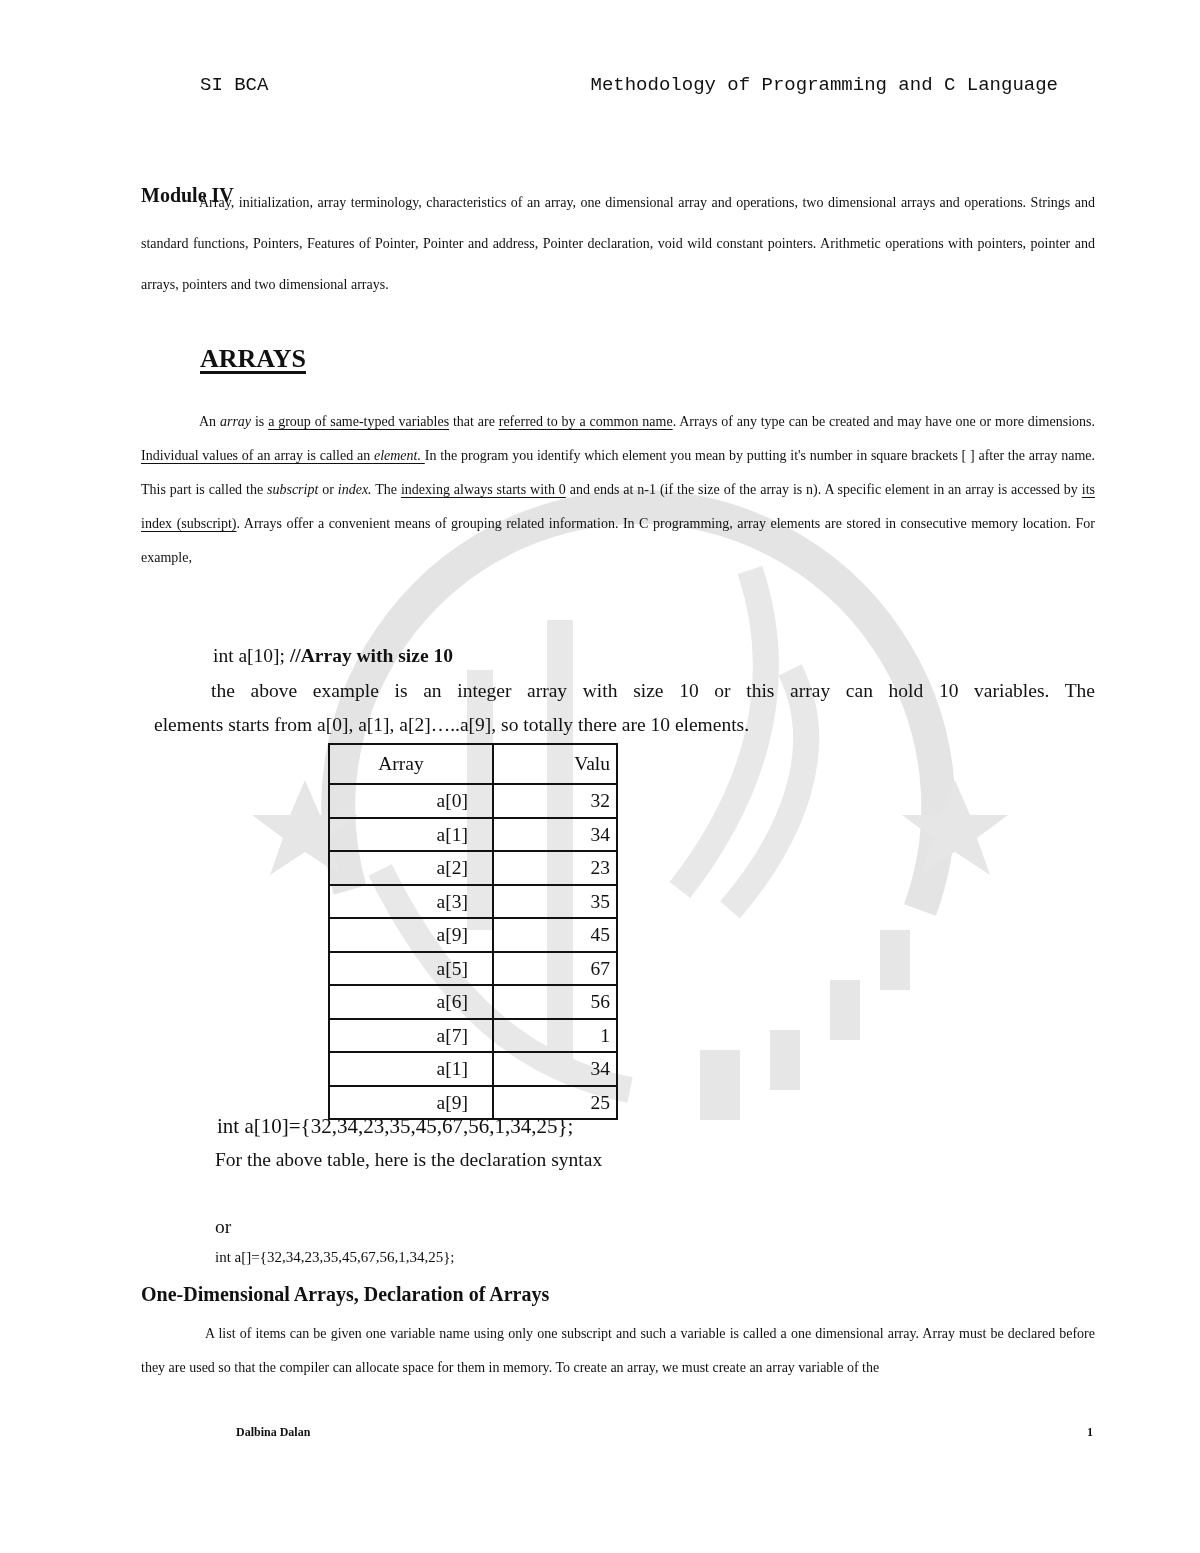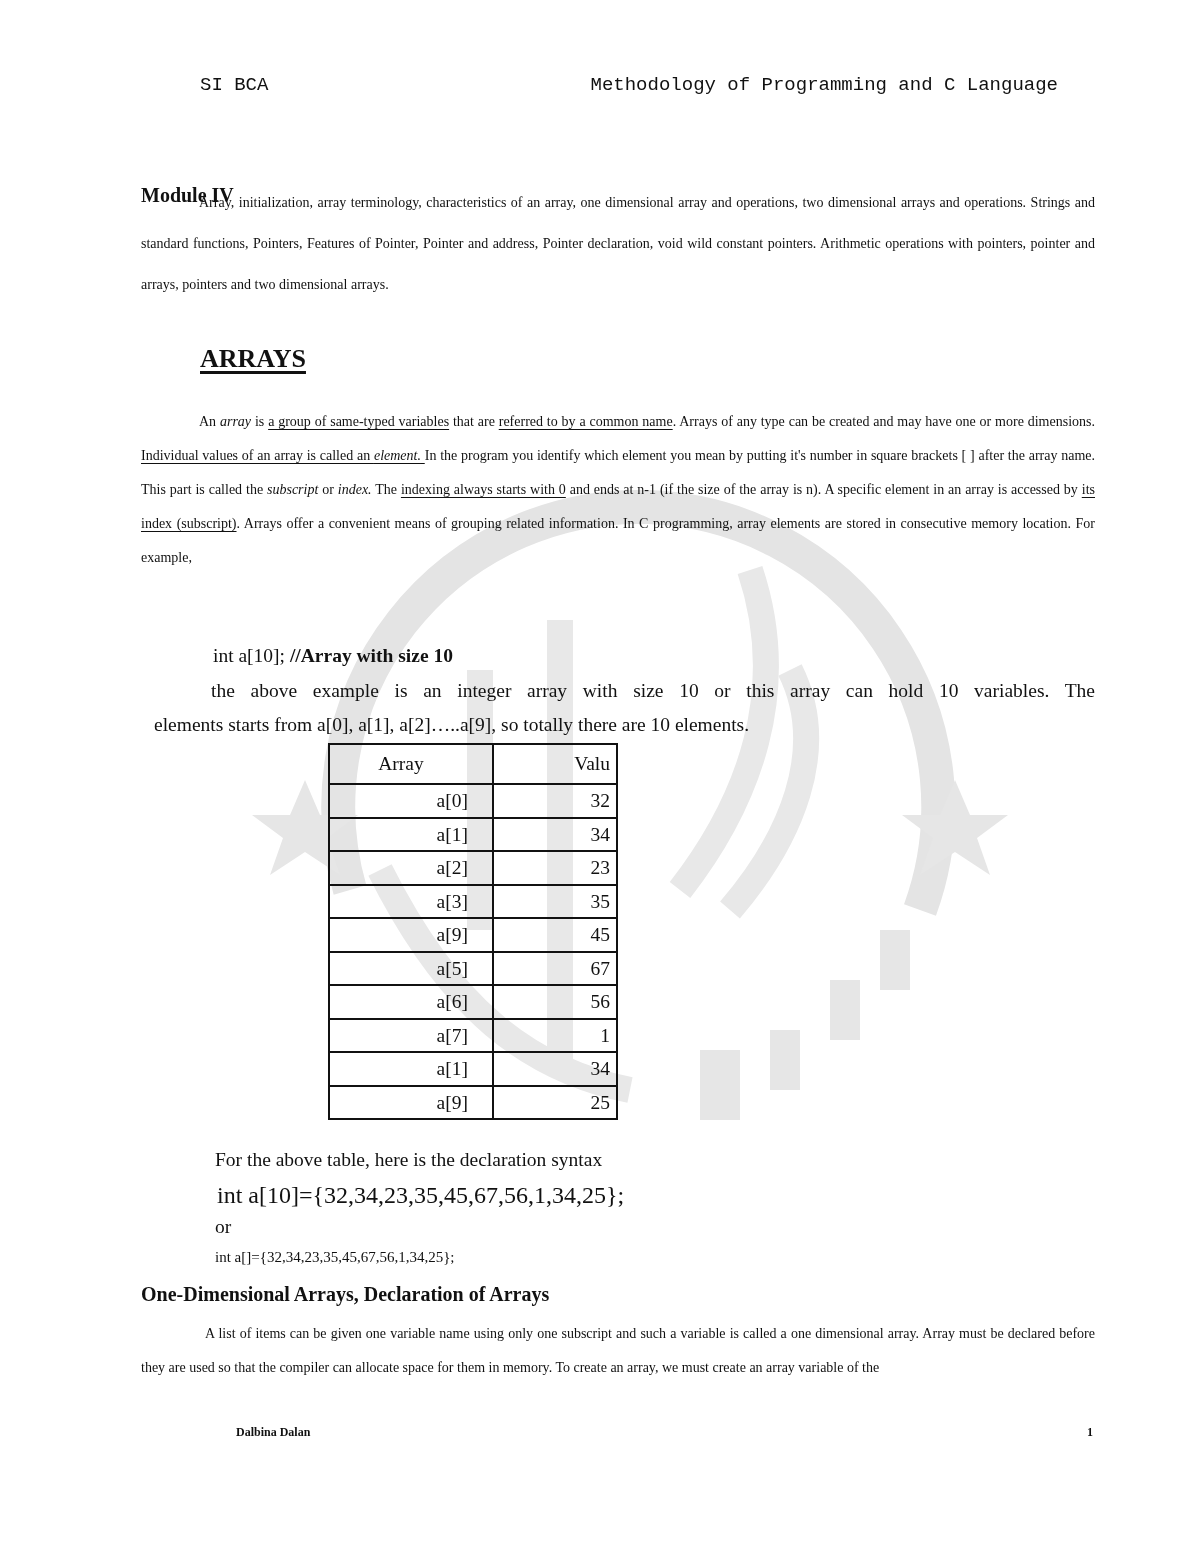--- a/index.html
+++ b/index.html
@@ -41,21 +41,21 @@
     }
     table.arr td {
       border: 2px solid #111; height: 31.5px; padding: 0 24px 0 6px; text-align: right;
       line-height: 1;
     }
     table.arr td.c1 { width: 132px; }
     table.arr td.c2 { width: 110px; padding-right: 6px; }
     table.arr tr.head td.c1 { text-align: center; padding: 0 20px 0 0; }
     table.arr tr.head td { height: 38px; vertical-align: middle; }
     .decl-intro { left: 215px; top: 1149px; font-size: 19.5px; }
-    .decl1 { left: 217px; top: 1182px; font-size: 24px; }
+    .decl1 { left: 217px; top: 1114px; font-size: 21px; }
     .decl-or { left: 215px; top: 1216px; font-size: 19.5px; }
     .decl2 { left: 215px; top: 1249px; font-size: 15px; }
     .sec2 { left: 141px; top: 1283px; font-size: 20px; font-weight: bold; }
     .body2 { top: 1317px; line-height: 33.5px; }
     .body2 .indent { display: inline-block; width: 64px; }
     .ftr { top: 1425px; font-size: 12px; font-weight: bold; }
     .ftr-left { left: 236px; }
     .ftr-right { left: 1087px; }
   </style>
 </head>

